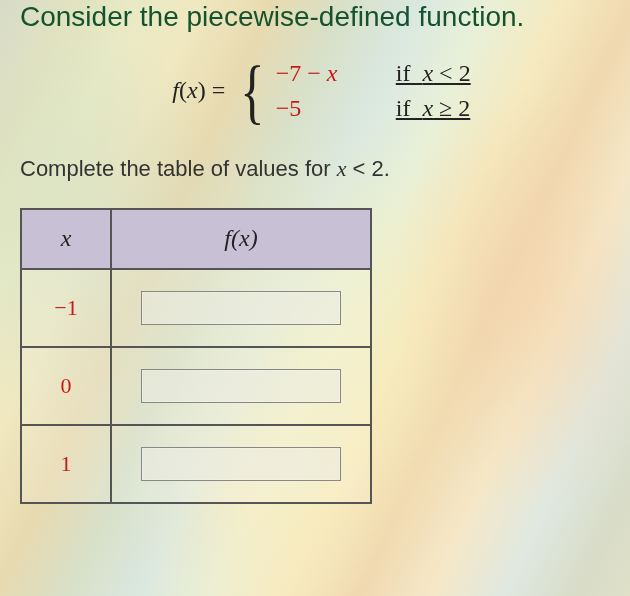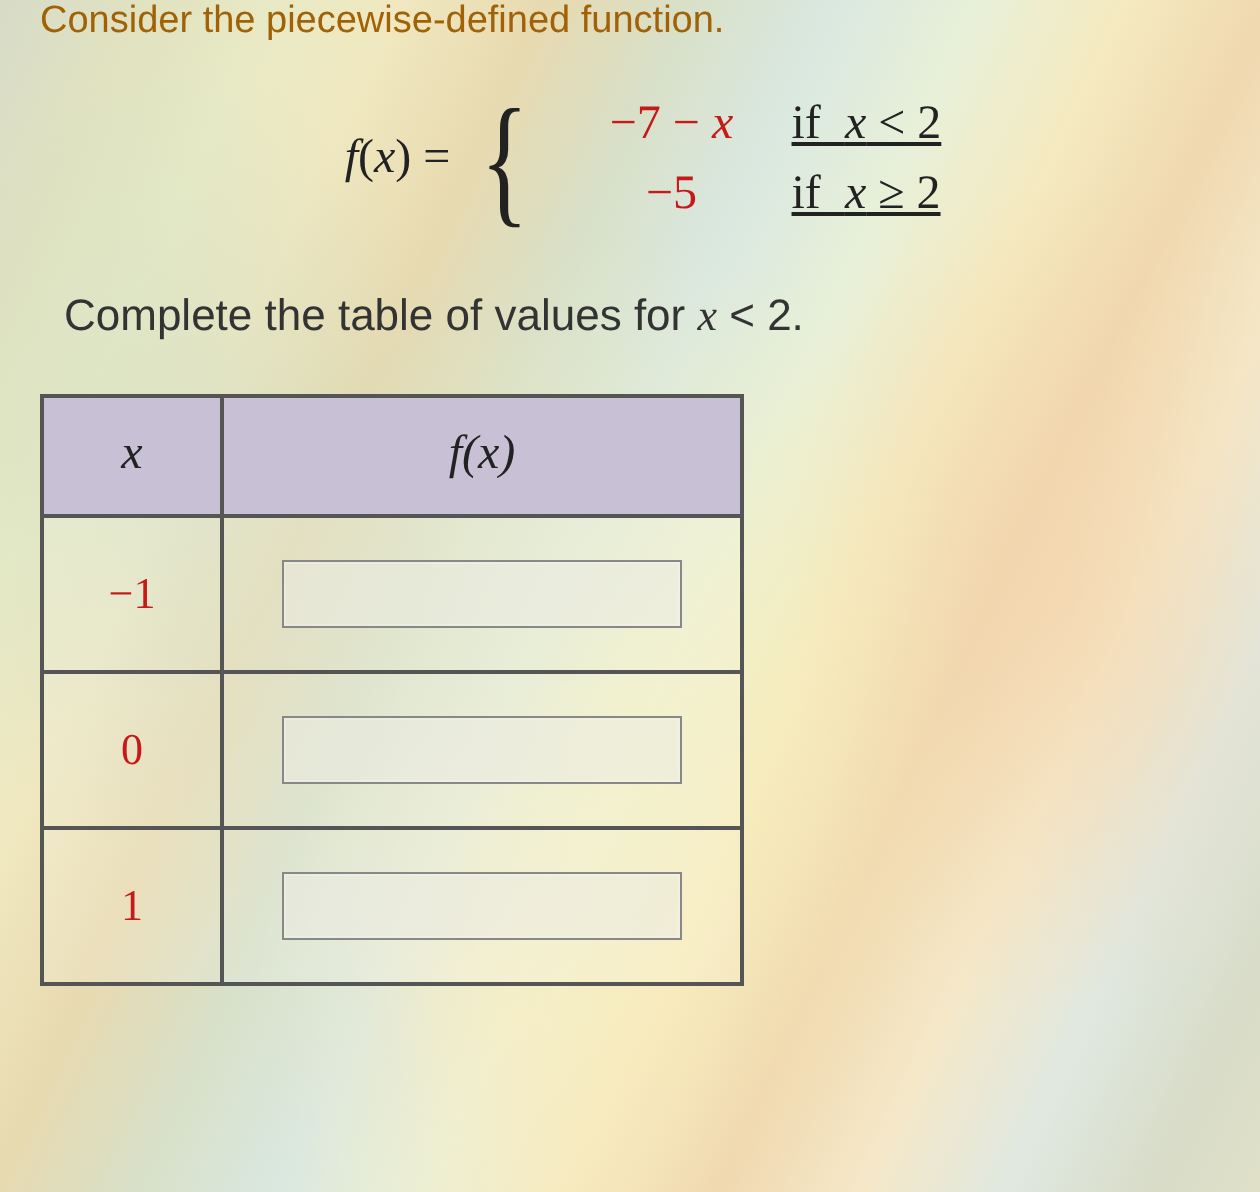--- a/index.html
+++ b/index.html
@@ -20,22 +20,22 @@
     background:
       radial-gradient(ellipse 200px 300px at 15% 40%, rgba(200,220,200,0.5), transparent 70%),
       radial-gradient(ellipse 250px 350px at 50% 60%, rgba(250,240,180,0.5), transparent 70%),
       radial-gradient(ellipse 200px 300px at 85% 50%, rgba(245,210,170,0.5), transparent 70%),
       radial-gradient(ellipse 180px 250px at 40% 85%, rgba(255,235,190,0.5), transparent 70%);
     pointer-events: none;
     z-index: 0;
   }
   .content { position: relative; z-index: 1; }
   .prompt {
-    font-size: 19px;
-    color: #a16207;
+    font-size: 28px;
+    color: #14532d;
     margin-bottom: 26px;
     line-height: 1.2;
   }
   .equation {
     display: flex;
     align-items: center;
     justify-content: center;
     font-size: 24px;
     margin-bottom: 34px;
     font-style: italic;
@@ -47,31 +47,30 @@
   .brace {
     font-size: 72px;
     line-height: 60px;
     font-family: serif;
     margin-right: 6px;
     font-style: normal;
     transform: scaleX(0.7);
     color: #222;
   }
   .cases { display: flex; flex-direction: column; gap: 8px; }
-  .case-row { display: flex; align-items: center; text-align: center; }
+  .case-row { display: flex; align-items: center; }
   .case-expr { min-width: 120px; font-style: normal; }
   .case-expr .var { font-style: italic; }
   .case-cond { font-style: normal; text-decoration: underline; }
   .case-cond .var { font-style: italic; }
   .red { color: #c61a1a; font-weight: 500; }
   .instruction {
     font-size: 22px;
     color: #333;
     margin-bottom: 26px;
-    margin-left: 12px;
   }
   .instruction .var { font-style: italic; font-family: "Times New Roman", serif; }
   table.values {
     border-collapse: collapse;
     background: rgba(255,255,255,0.15);
   }
   table.values th, table.values td {
     border: 2px solid #555;
     text-align: center;
     vertical-align: middle;

